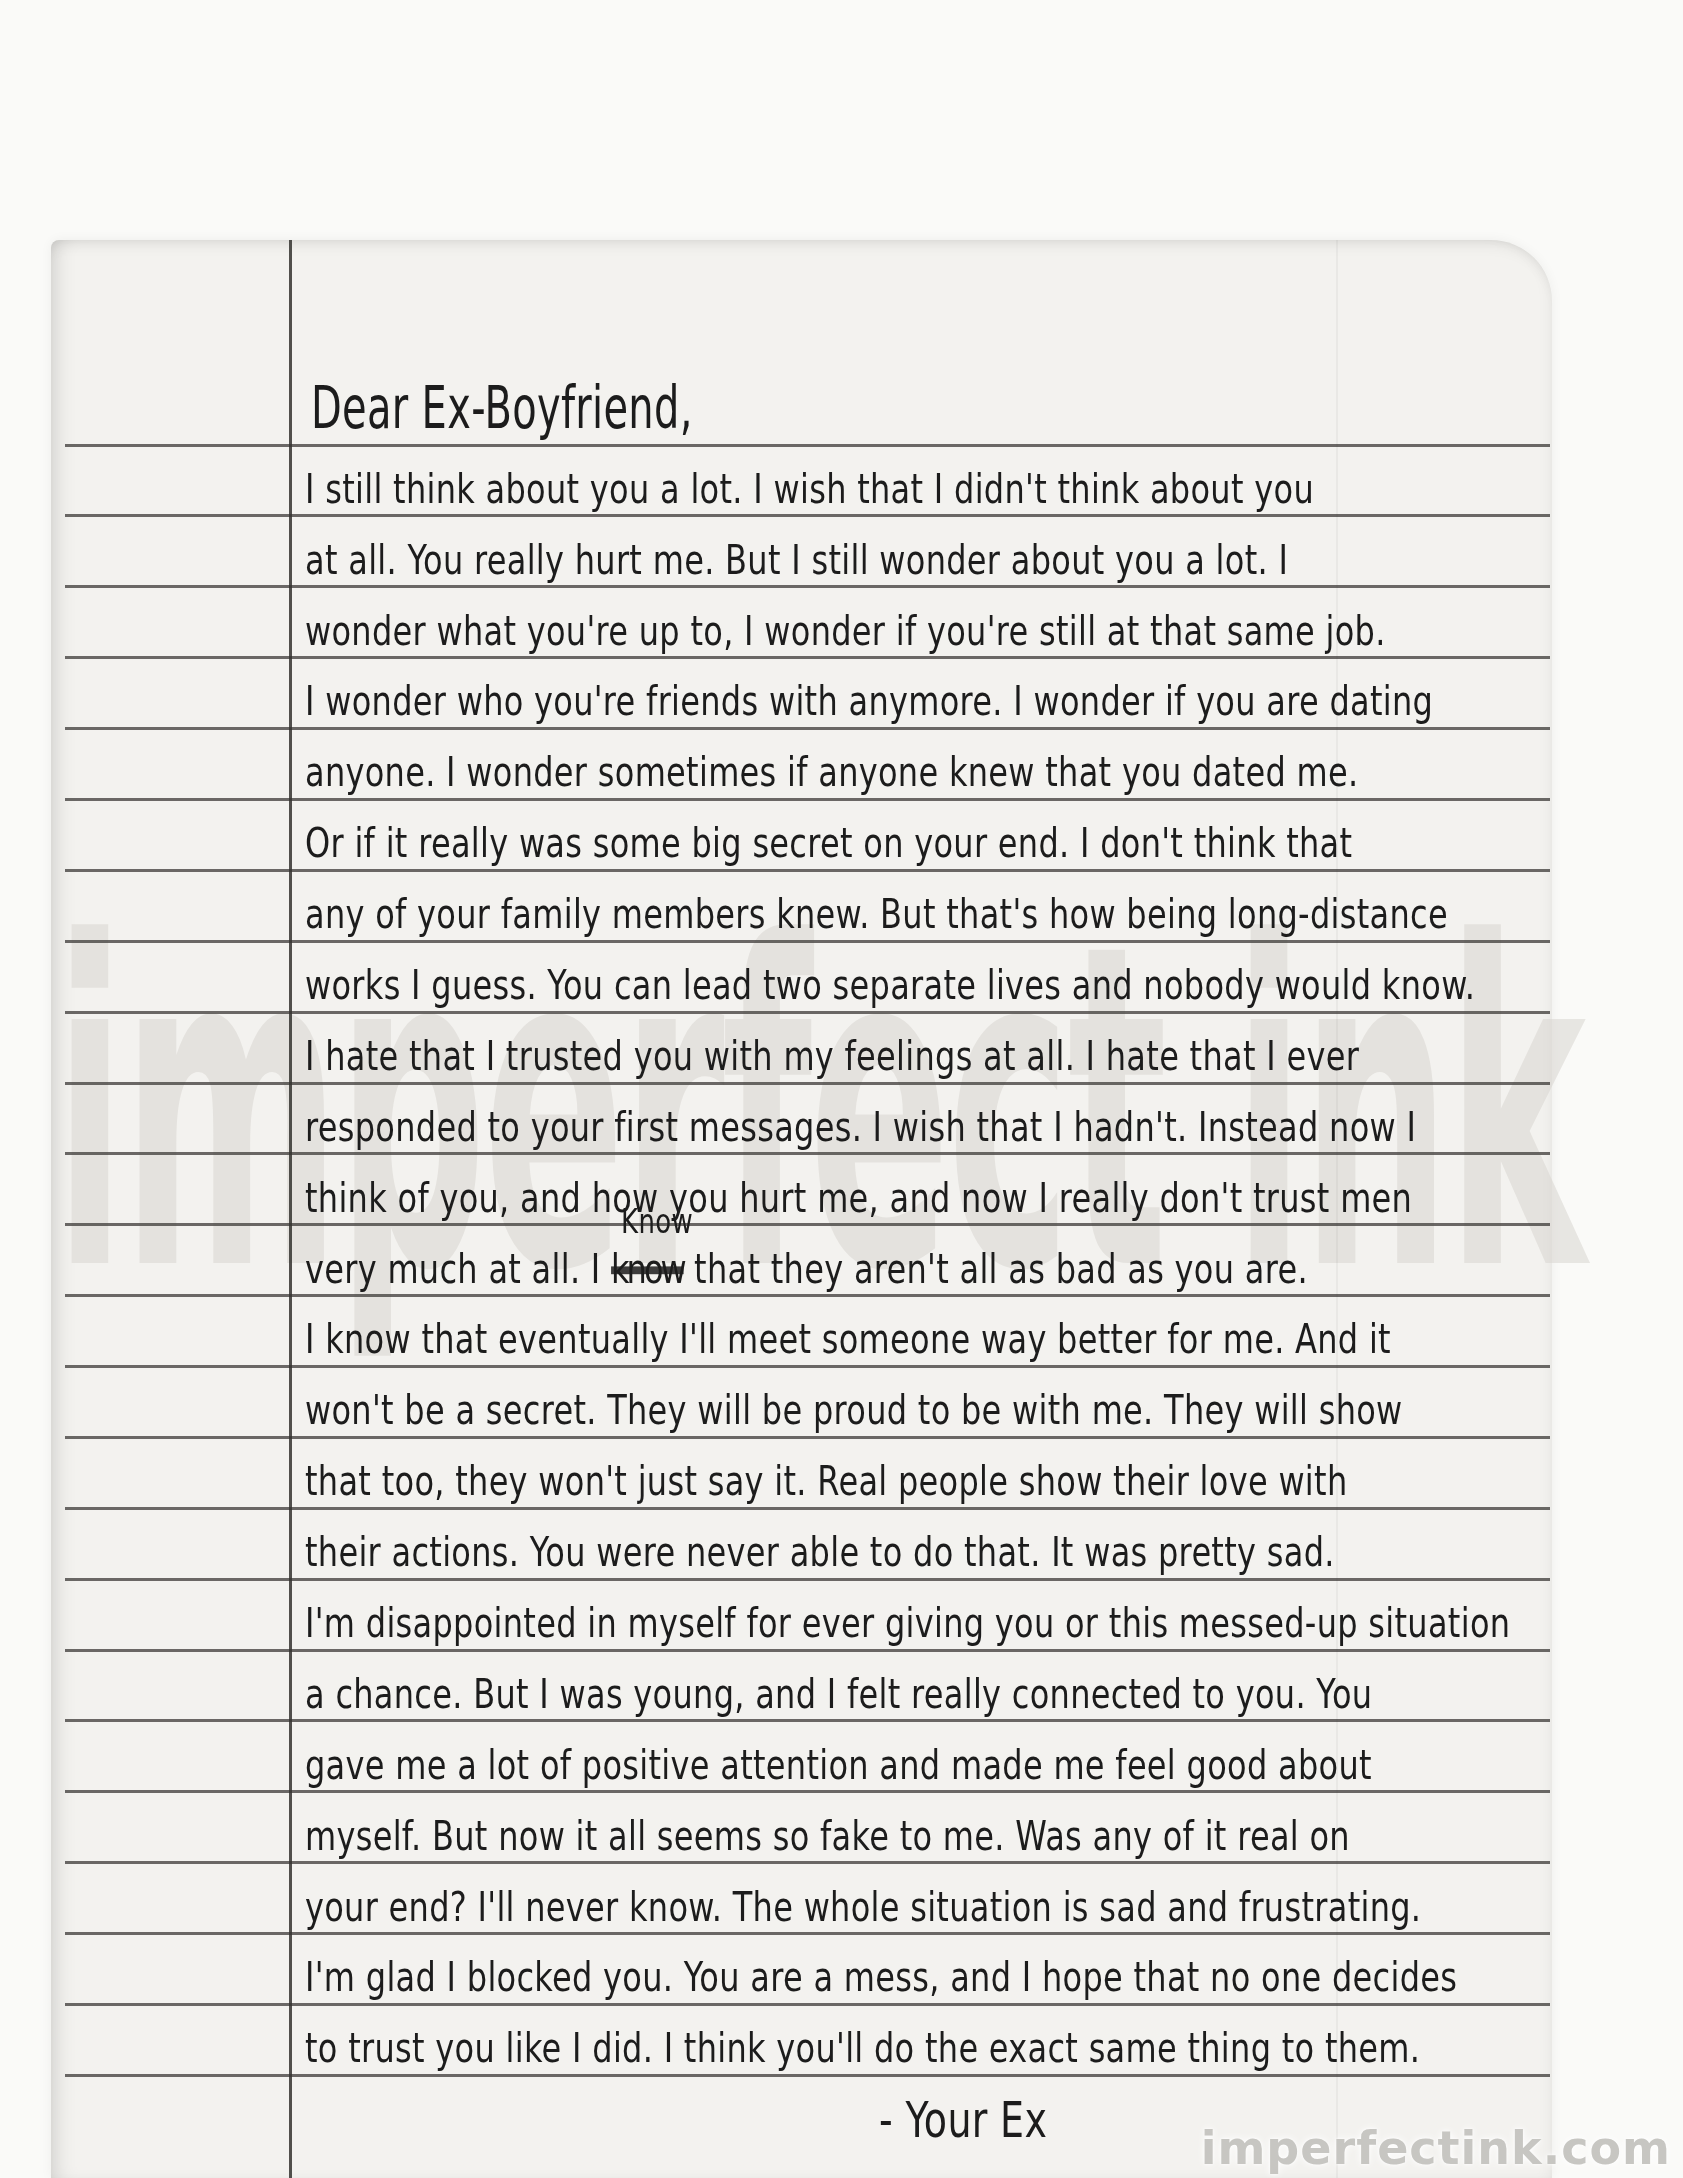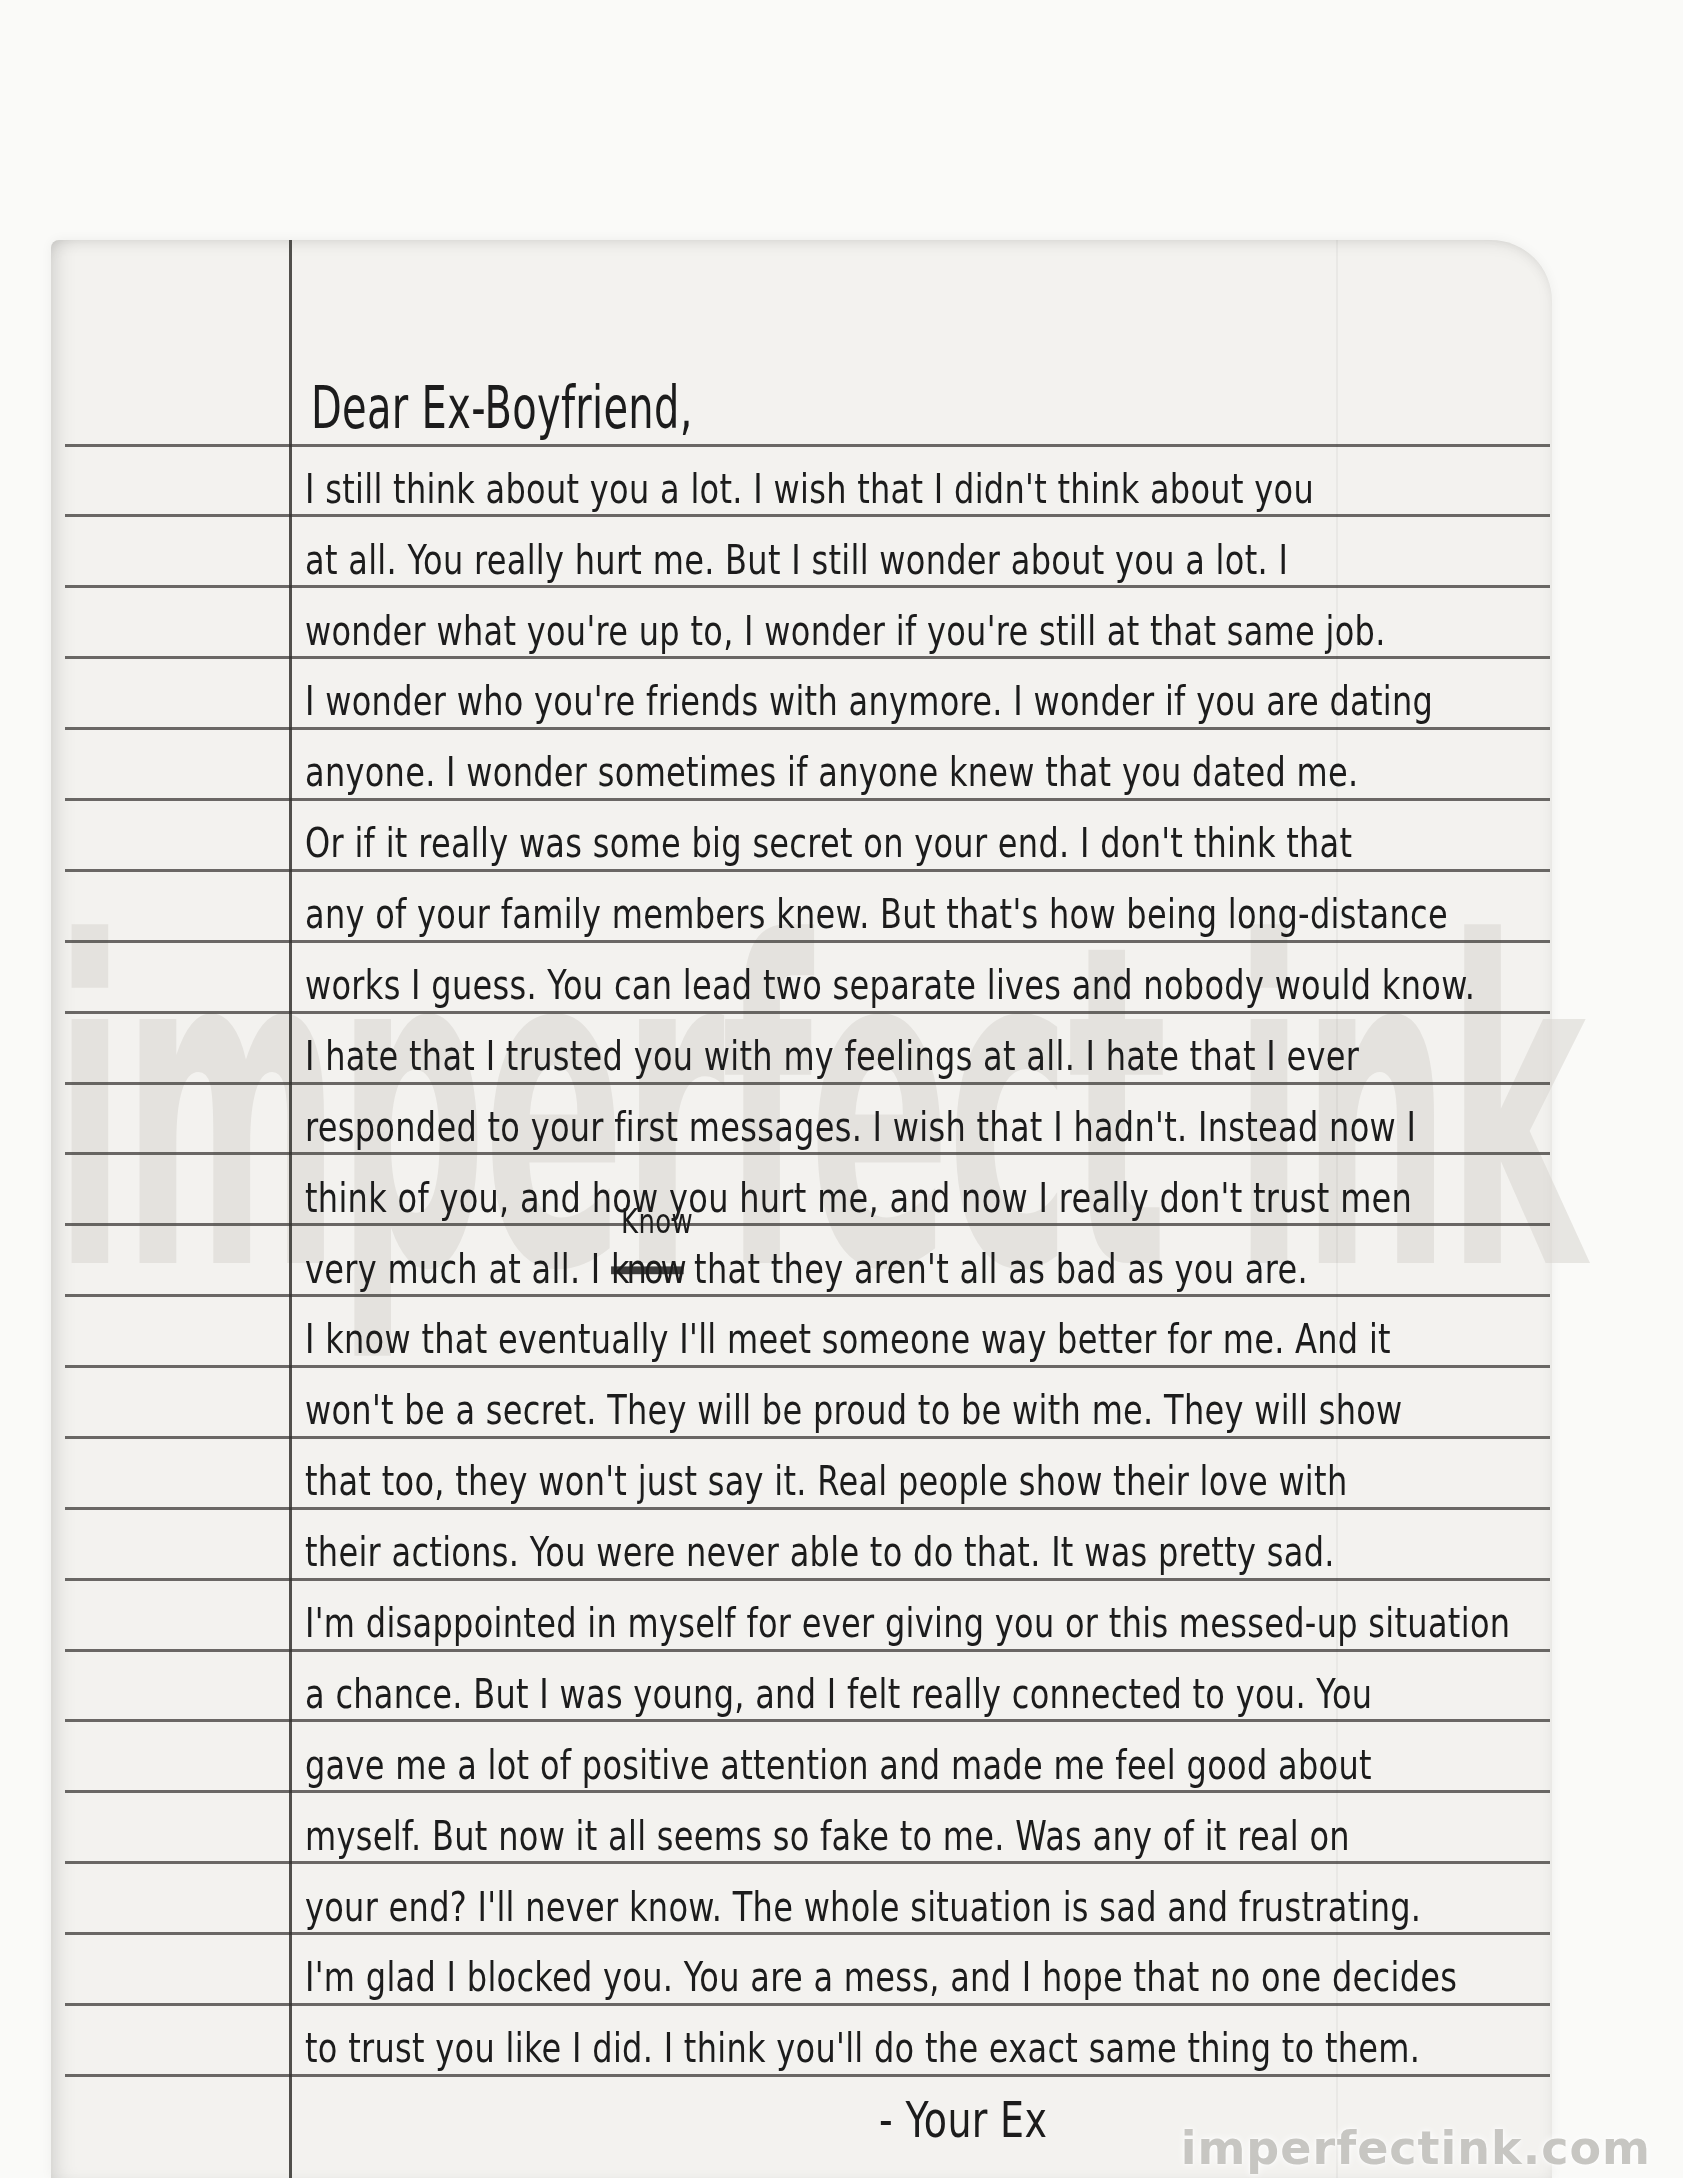--- a/index.html
+++ b/index.html
@@ -66,21 +66,21 @@
     text-decoration:line-through;
     text-decoration-thickness:6px;
     text-decoration-color:rgba(28,28,28,.85);
     letter-spacing:-3px;
   }
   .insert{
     position:absolute;top:-30px;left:10px;
     font-size:26px;line-height:26px;
   }
   .site-watermark{
-    position:absolute;right:32px;top:2121px;z-index:6;
+    position:absolute;right:12px;top:2121px;z-index:6;
     font-size:46px;font-weight:bold;letter-spacing:1px;
     color:var(--site-watermark);
     text-shadow:0 0 8px #ffffff,0 0 3px #ffffff;
   }
 </style>
 </head>
 <body>
 
 <div class="paper"></div>
 

